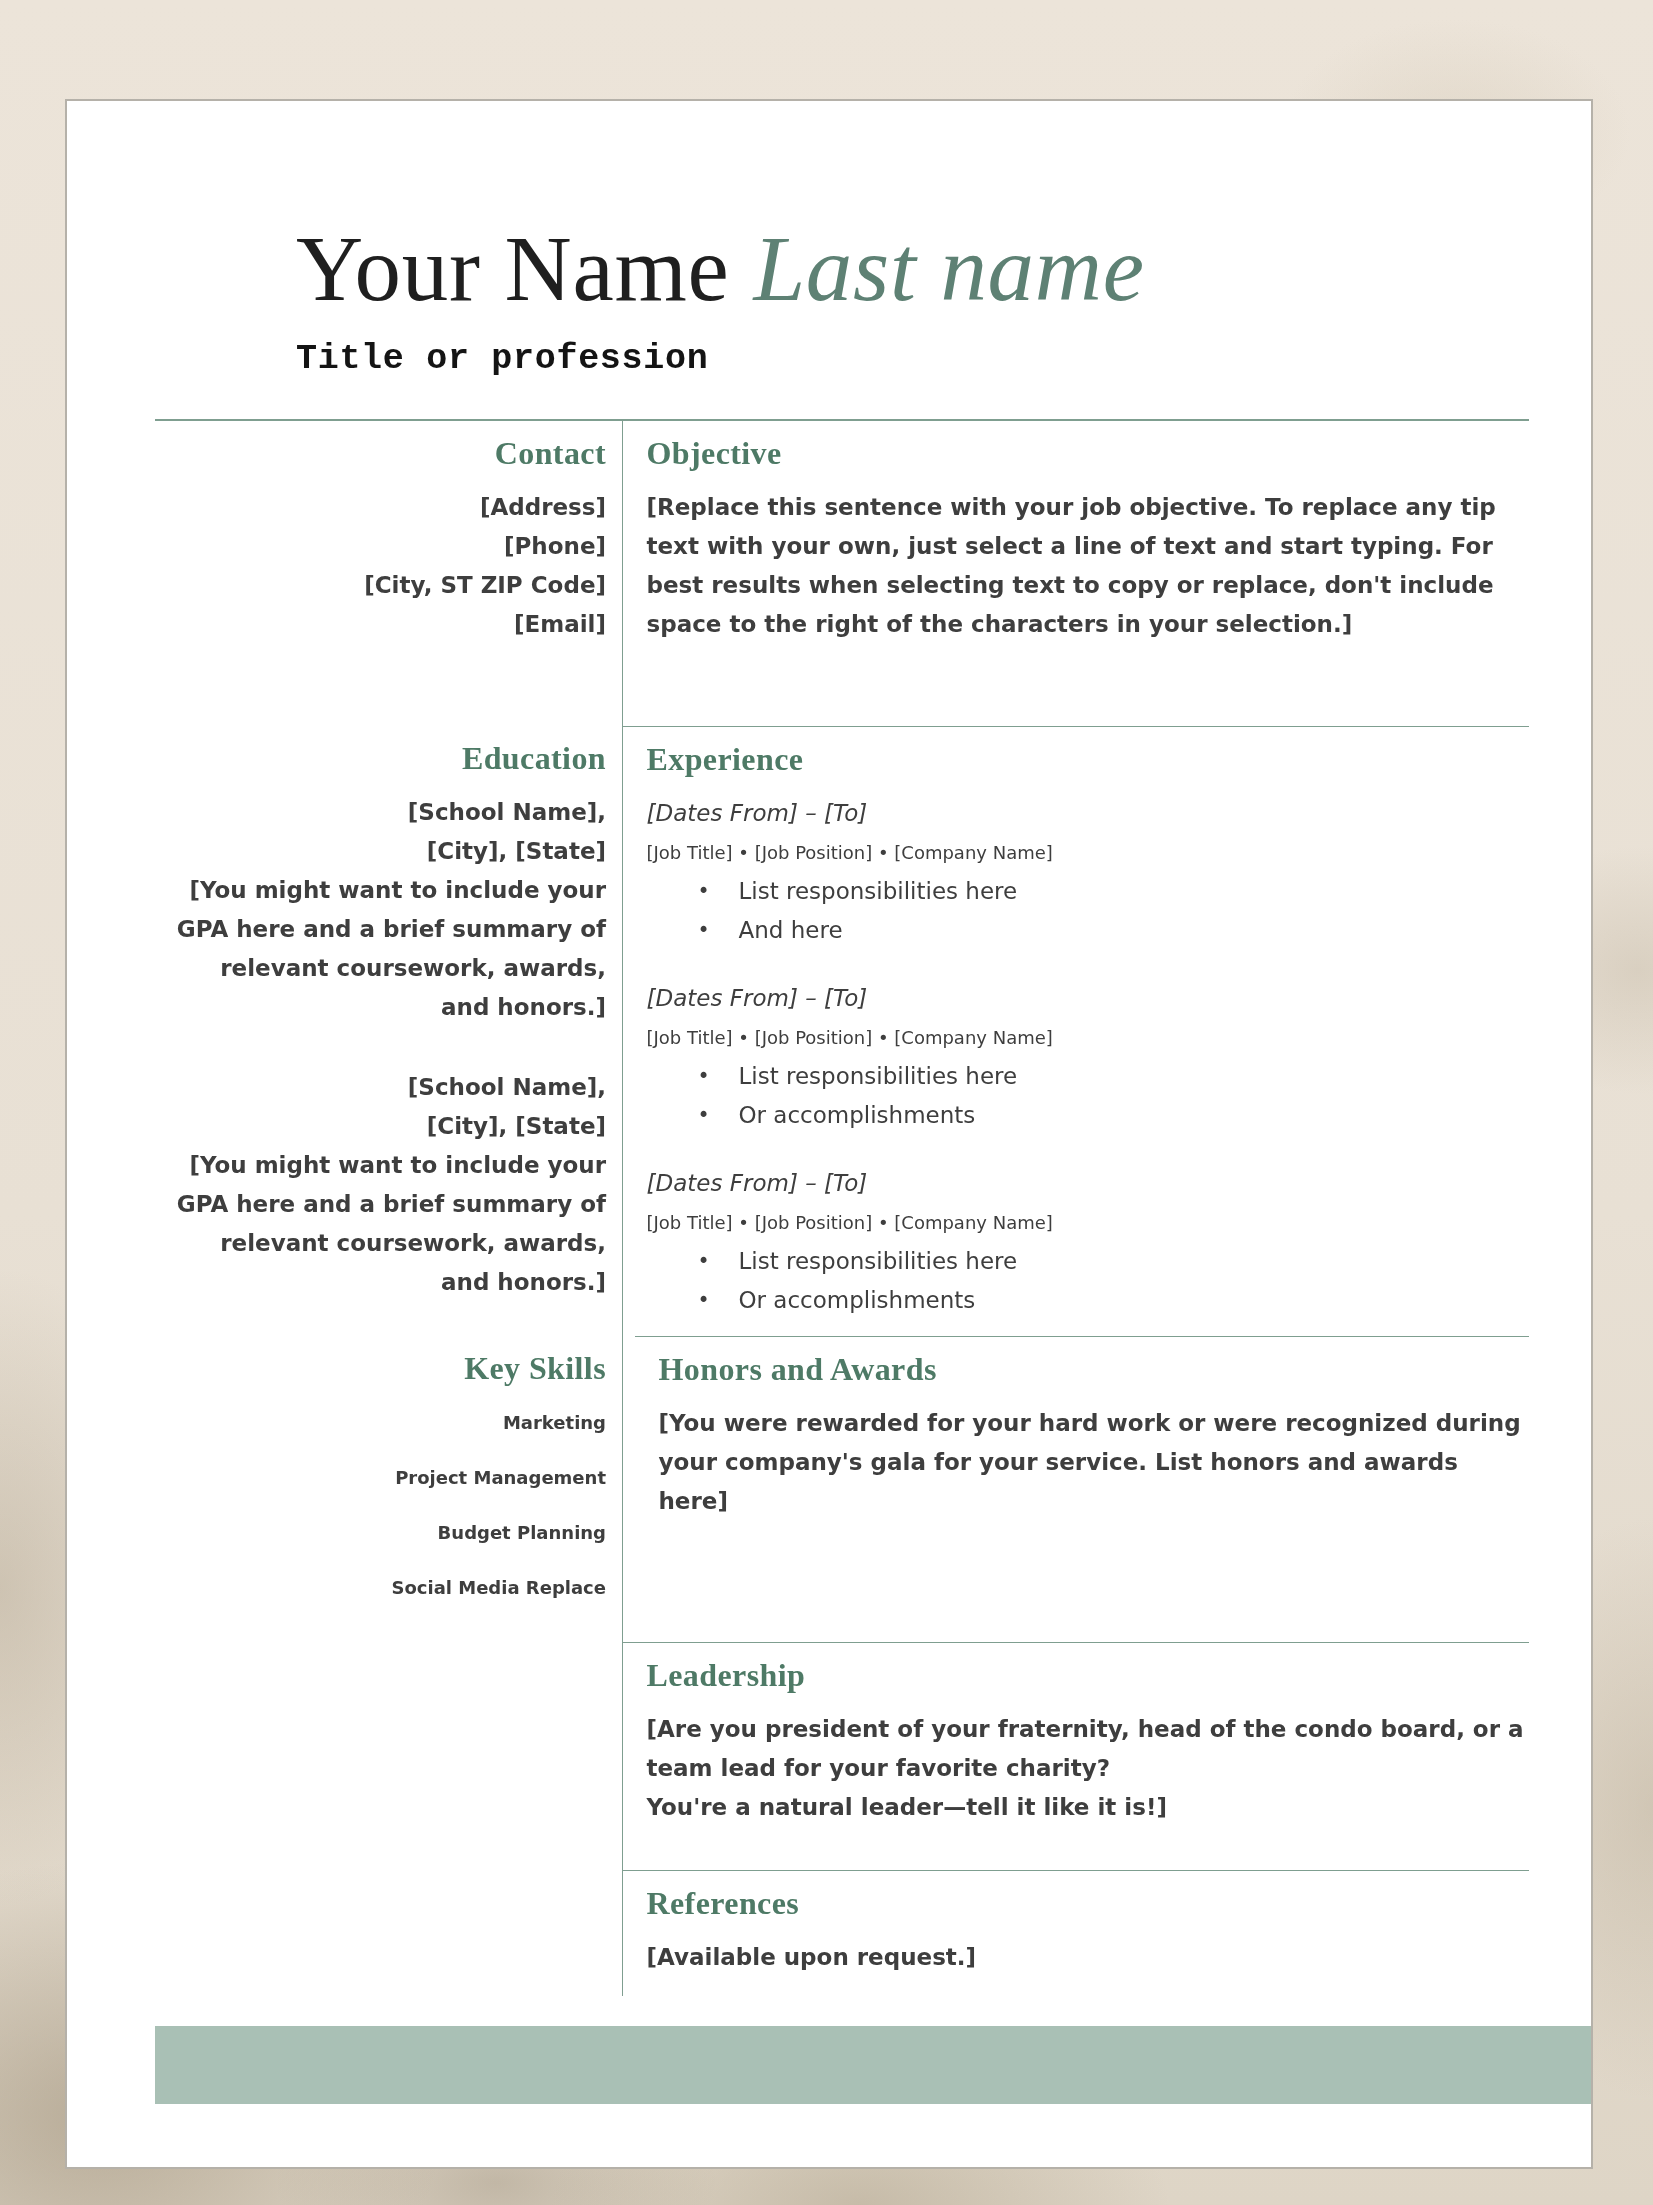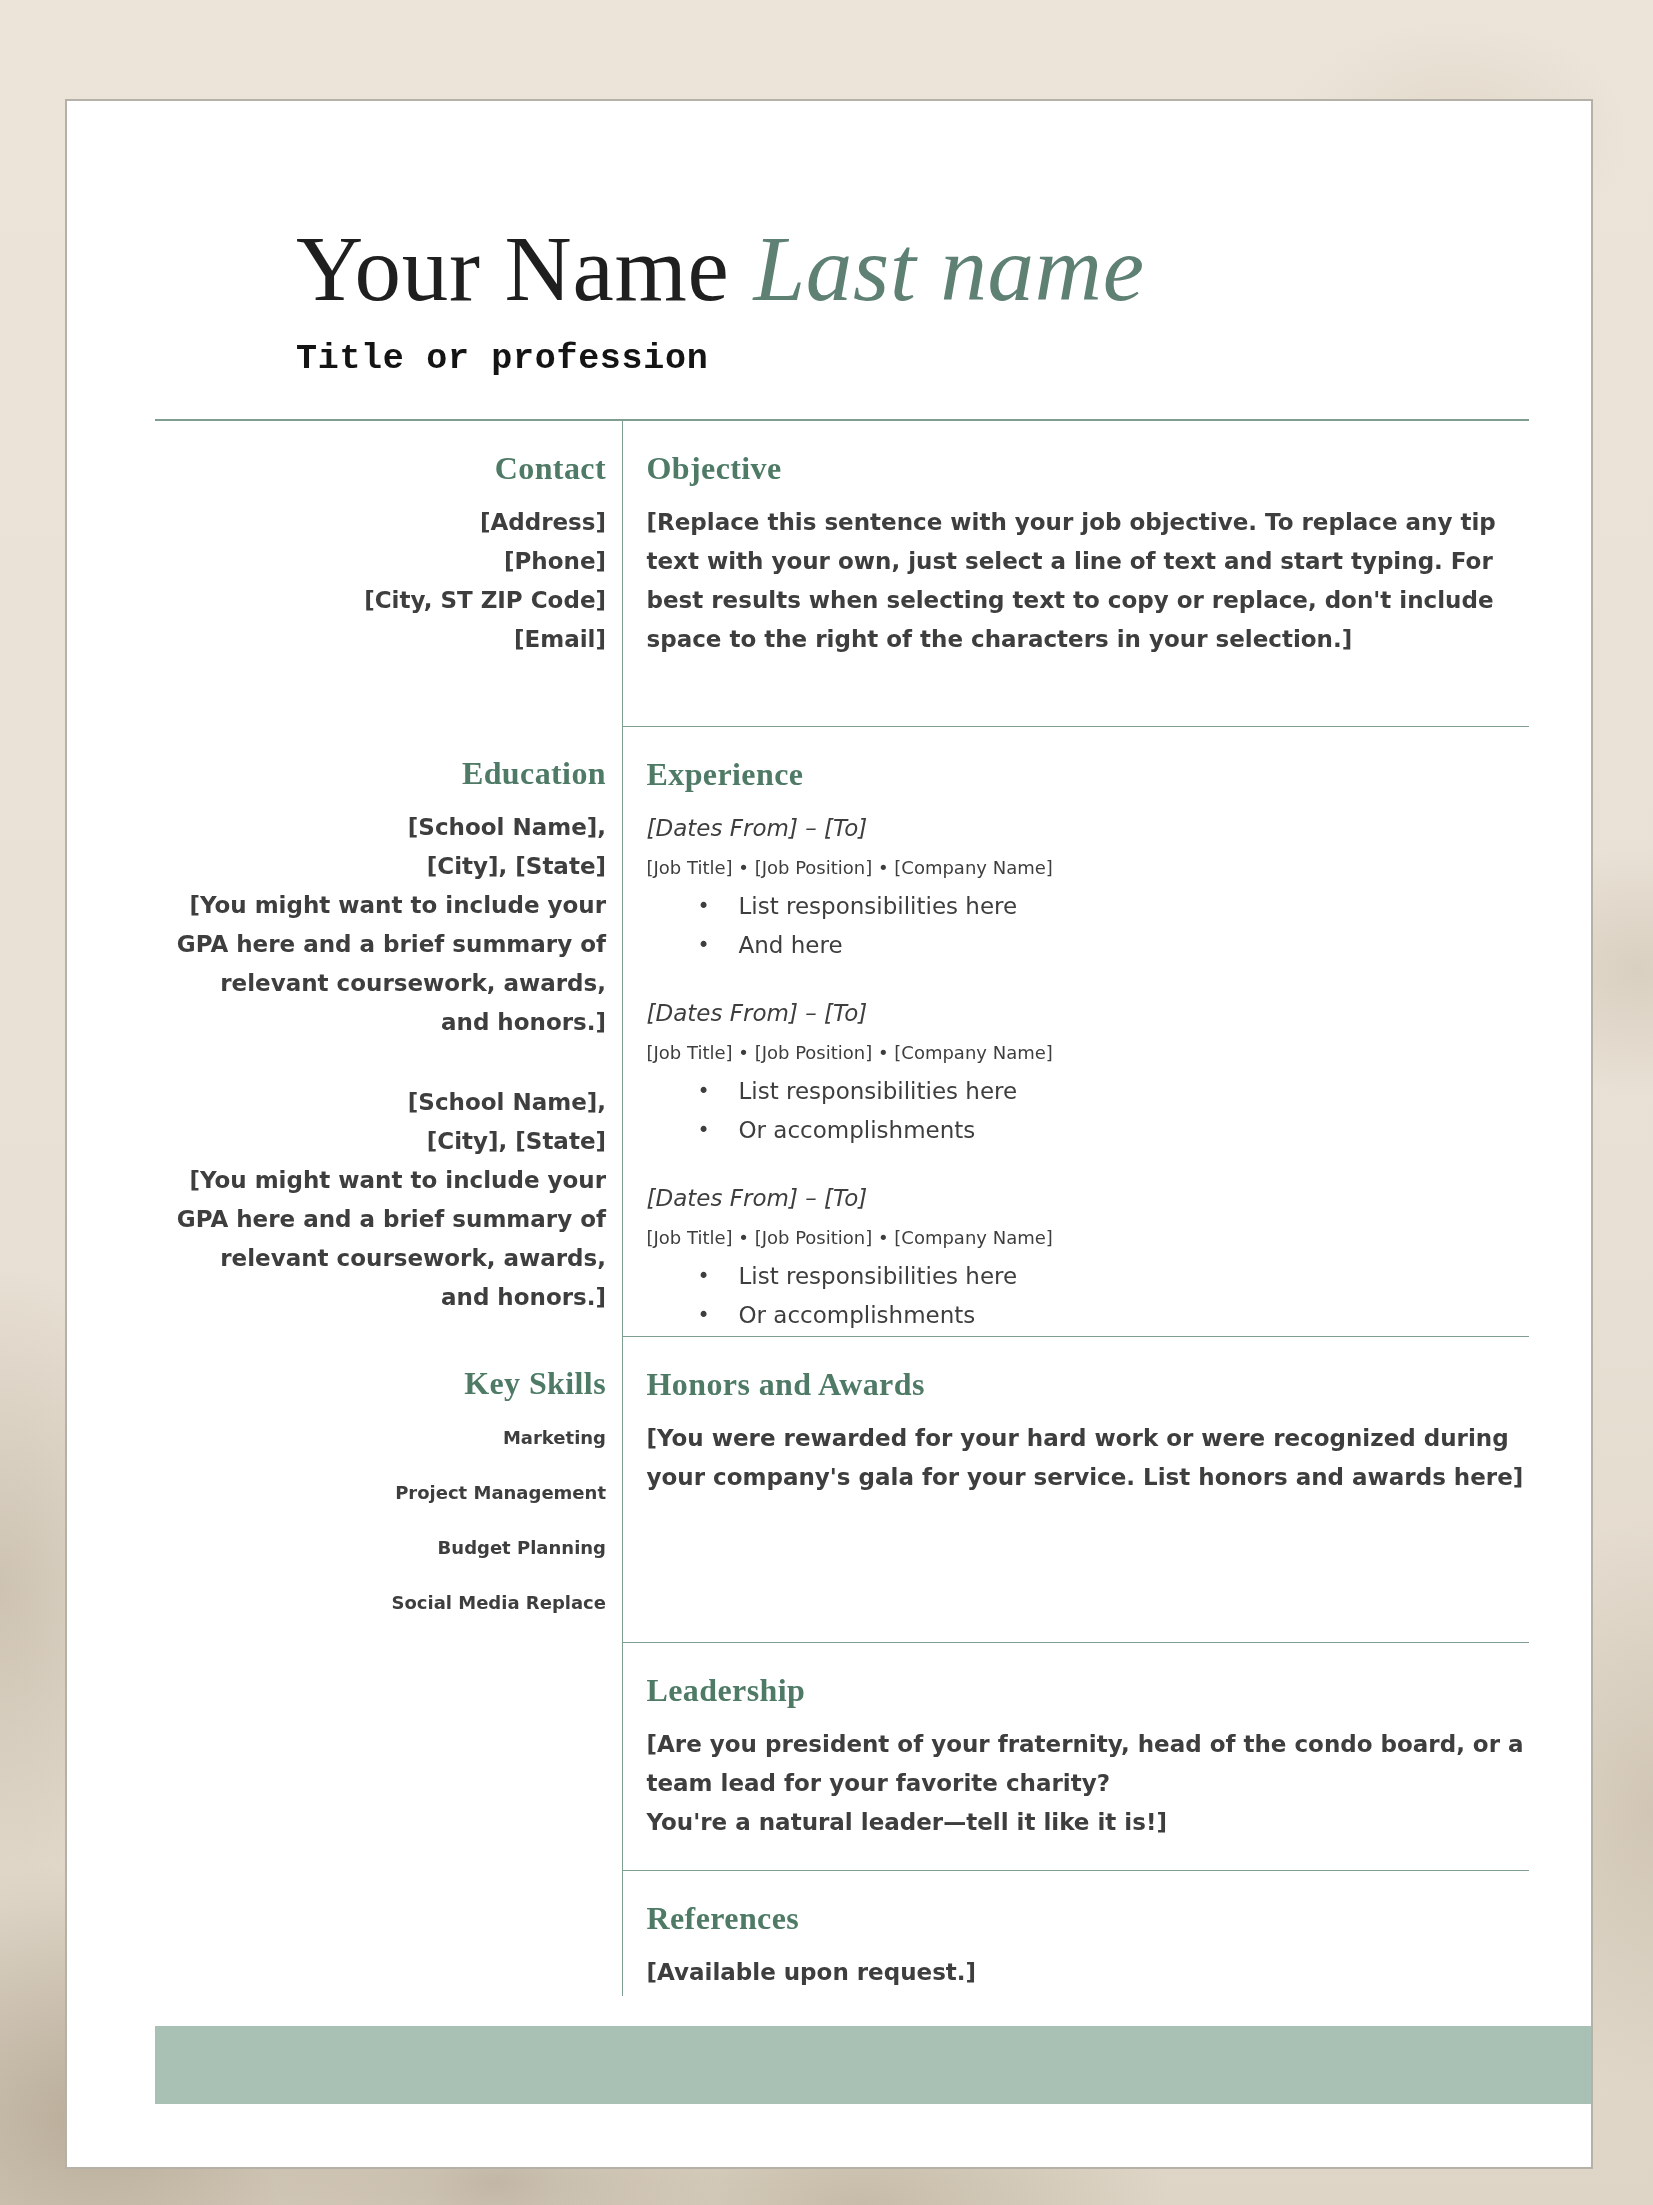--- a/index.html
+++ b/index.html
@@ -44,28 +44,28 @@
   .row { display:grid; grid-template-columns:468px 1fr; }
   .cell-left {
     border-right:1.5px solid #7f9e90;
     text-align:right;
     padding:0 16px 0 20.6px;
   }
   .cell-right { padding-left:23.5px; }
   .row + .row .cell-right { border-top:1.5px solid #7f9e90; }
   .row-1 { min-height:305px; }
   .row-2 { min-height:610px; }
-  .row-3 { min-height:306px; }
+  .row-3 { min-height:306px;gap:12px; }
   .row-4 { min-height:228px; }
   .row-5 { min-height:126px; }
 
   .section-heading {
     font-family:"Liberation Serif", serif; font-weight:bold;
     font-size:32px; color:#4e7a66;
-    padding-top:29px; margin-bottom:16px; letter-spacing:0.4px;
+    padding-top:14px; margin-bottom:16px; letter-spacing:0.4px;
   }
   .body-text { font-size:23px; line-height:39px;font-weight:bold; }
 
   
   .xp-entry { margin-top:29px; }
   .xp-entry.first { margin-top:10.3px; }
   .xp-dates { font-style:italic; font-size:23px; line-height:39px; }
   .xp-title { font-size:18px; line-height:39px; }
   .bullet-row { display:flex; padding-left:51px; font-size:23px; line-height:39px; }
   .bullet-dot { width:41px; flex:0 0 41px; font-size:20.6px; }

